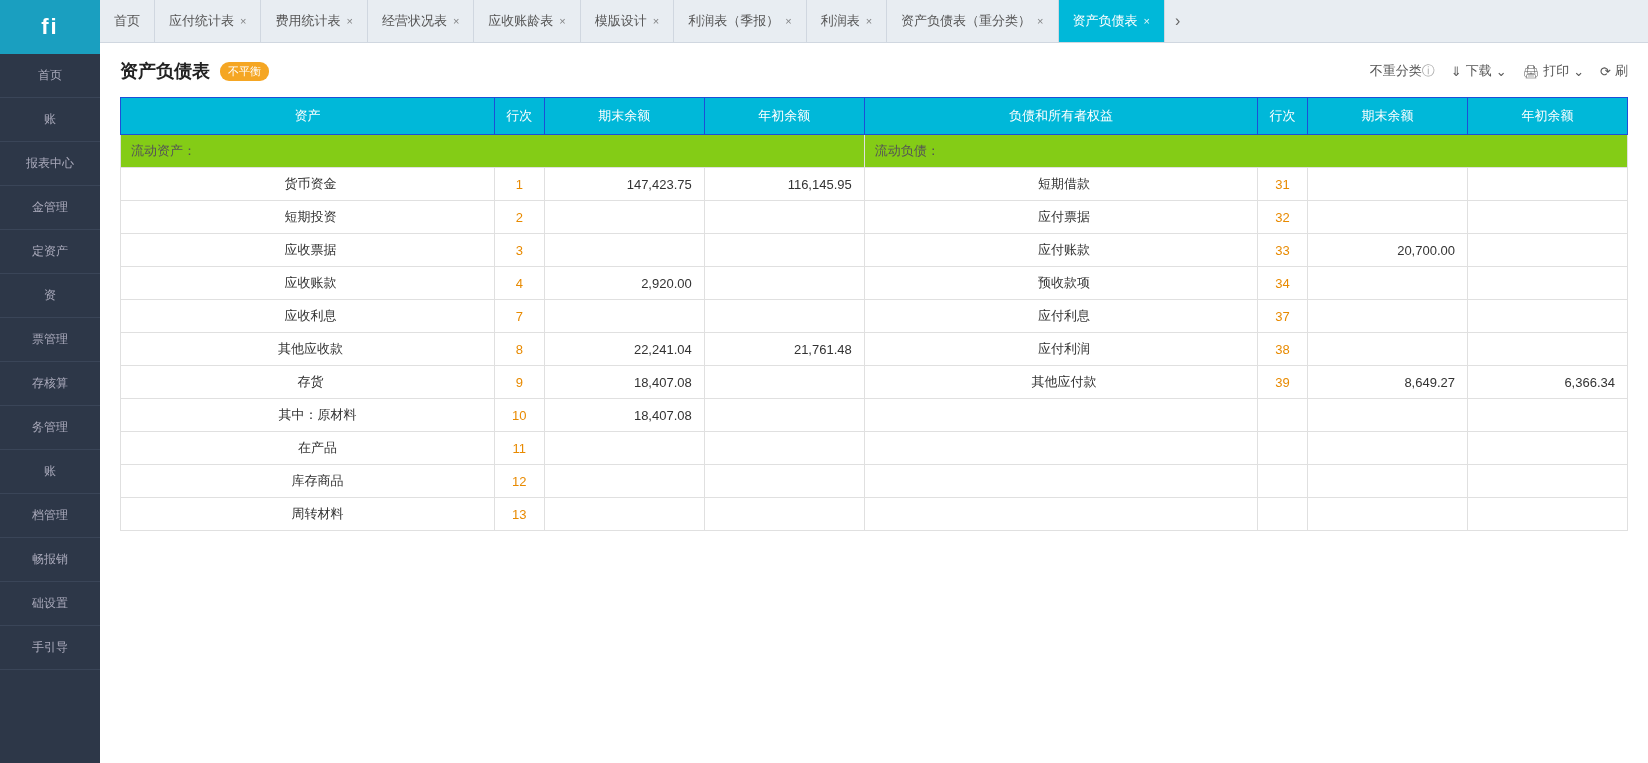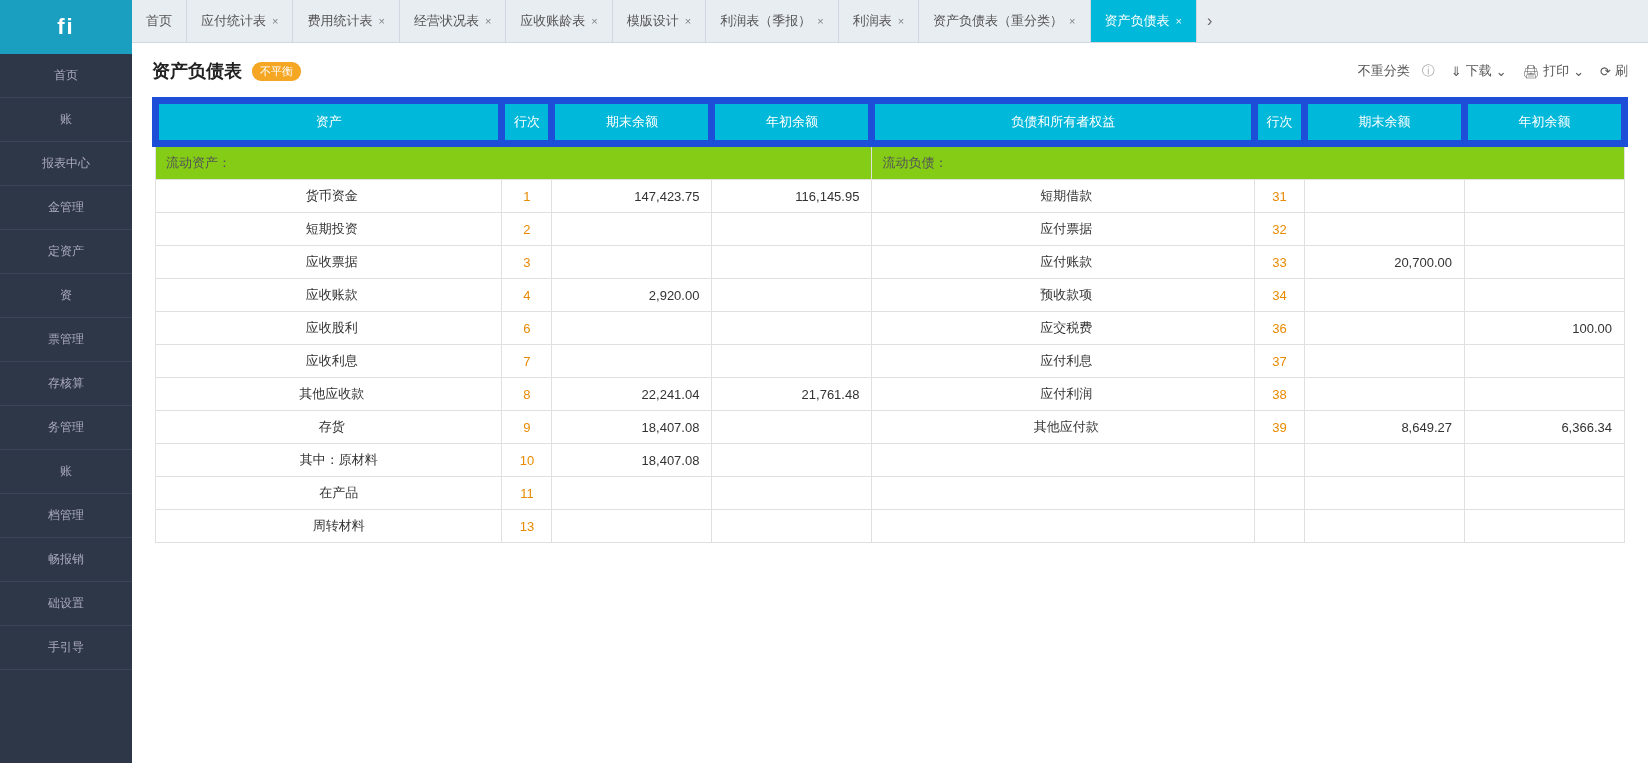--- a/index.html
+++ b/index.html
@@ -1,20 +1,20 @@
 <!DOCTYPE html>
 <html><head>
   <meta charset="utf-8">
   <style>
     * { margin: 0; padding: 0; box-sizing: border-box; }
     body { font-family: "Microsoft YaHei", "PingFang SC", sans-serif; font-size: 13px; background: #f0f2f5; display: flex; height: 763px; overflow: hidden; }
 
     
     .sidebar {
-      width: 132px;
+      width: 100px;
       background: #2d3748;
       color: #ccc;
       display: flex;
       flex-direction: column;
       flex-shrink: 0;
       height: 100%;
       overflow: hidden;
     }
     .sidebar-logo {
       background: #1a9fc0;
@@ -128,35 +128,35 @@
     .action-btn {
       display: flex;
       align-items: center;
       gap: 4px;
       cursor: pointer;
       color: #555;
     }
     .action-label {
       display: flex;
       align-items: center;
-      gap: 12px;
+      gap: 0;
     }
 
     
     .balance-table {
       width: 100%;
       border-collapse: collapse;
       font-size: 13px;
     }
     .balance-table th {
       background: #00b8d9;
       color: white;
       padding: 9px 8px;
       text-align: center;
-      border: 7px solid #1d4ed8;
+      border: 1px solid #1d4ed8;
       font-weight: normal;
     }
     .balance-table td {
       padding: 7px 8px;
       border: 1px solid #e0e0e0;
       text-align: center;
       color: #333;
     }
     .balance-table td.text-left { text-align: center; padding-left: 14px; }
     .balance-table td.indented { padding-left: 28px; }
@@ -319,30 +319,20 @@
           <td class="text-left">应收账款</td>
           <td class="row-num">4</td>
           <td class="num">2,920.00</td>
           <td class="num"></td>
           <td class="text-left">预收款项</td>
           <td class="row-num">34</td>
           <td class="num"></td>
           <td class="num"></td>
         </tr>
         <tr>
-          <td class="text-left">应收股利</td>
-          <td class="row-num">6</td>
-          <td class="num"></td>
-          <td class="num"></td>
-          <td class="text-left">应交税费</td>
-          <td class="row-num">36</td>
-          <td class="num"></td>
-          <td class="num">100.00</td>
-        </tr>
-        <tr>
           <td class="text-left">应收利息</td>
           <td class="row-num">7</td>
           <td class="num"></td>
           <td class="num"></td>
           <td class="text-left">应付利息</td>
           <td class="row-num">37</td>
           <td class="num"></td>
           <td class="num"></td>
         </tr>
         <tr>
@@ -379,20 +369,30 @@
           <td class="indented">在产品</td>
           <td class="row-num">11</td>
           <td class="num"></td>
           <td class="num"></td>
           <td class="text-left"></td>
           <td></td>
           <td class="num"></td>
           <td class="num"></td>
         </tr>
         <tr>
+          <td class="indented">库存商品</td>
+          <td class="row-num">12</td>
+          <td class="num"></td>
+          <td class="num"></td>
+          <td class="text-left"></td>
+          <td></td>
+          <td class="num"></td>
+          <td class="num"></td>
+        </tr>
+        <tr>
           <td class="indented">周转材料</td>
           <td class="row-num">13</td>
           <td class="num"></td>
           <td class="num"></td>
           <td class="text-left"></td>
           <td></td>
           <td class="num"></td>
           <td class="num"></td>
         </tr>
       </tbody>

